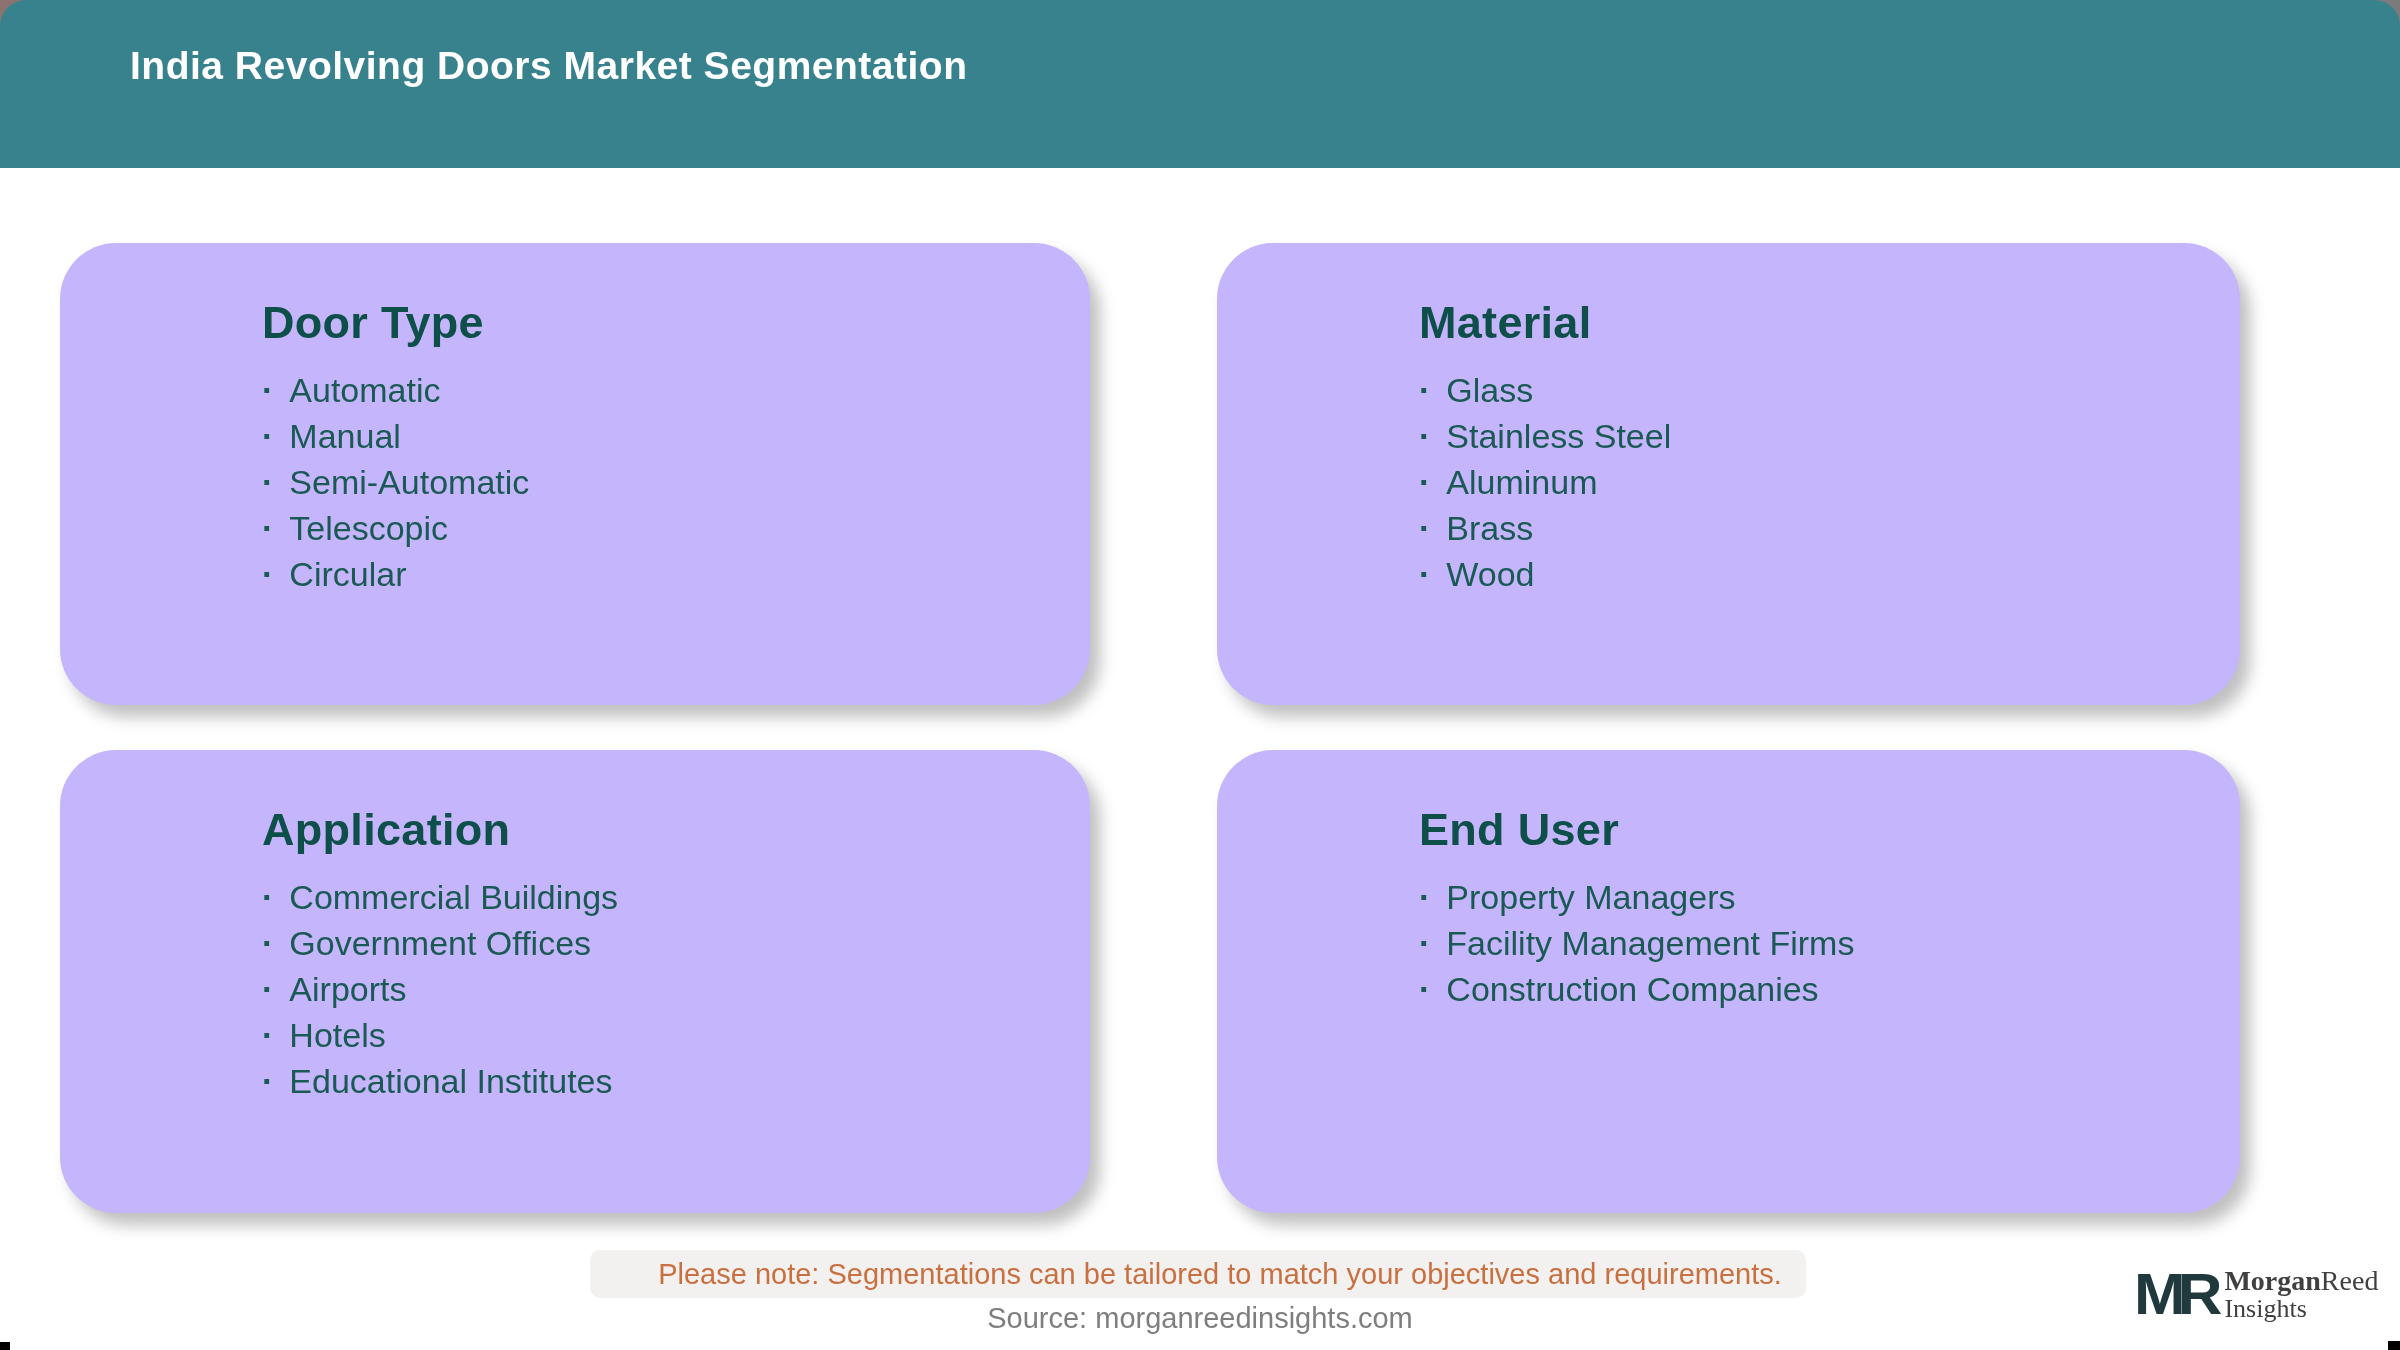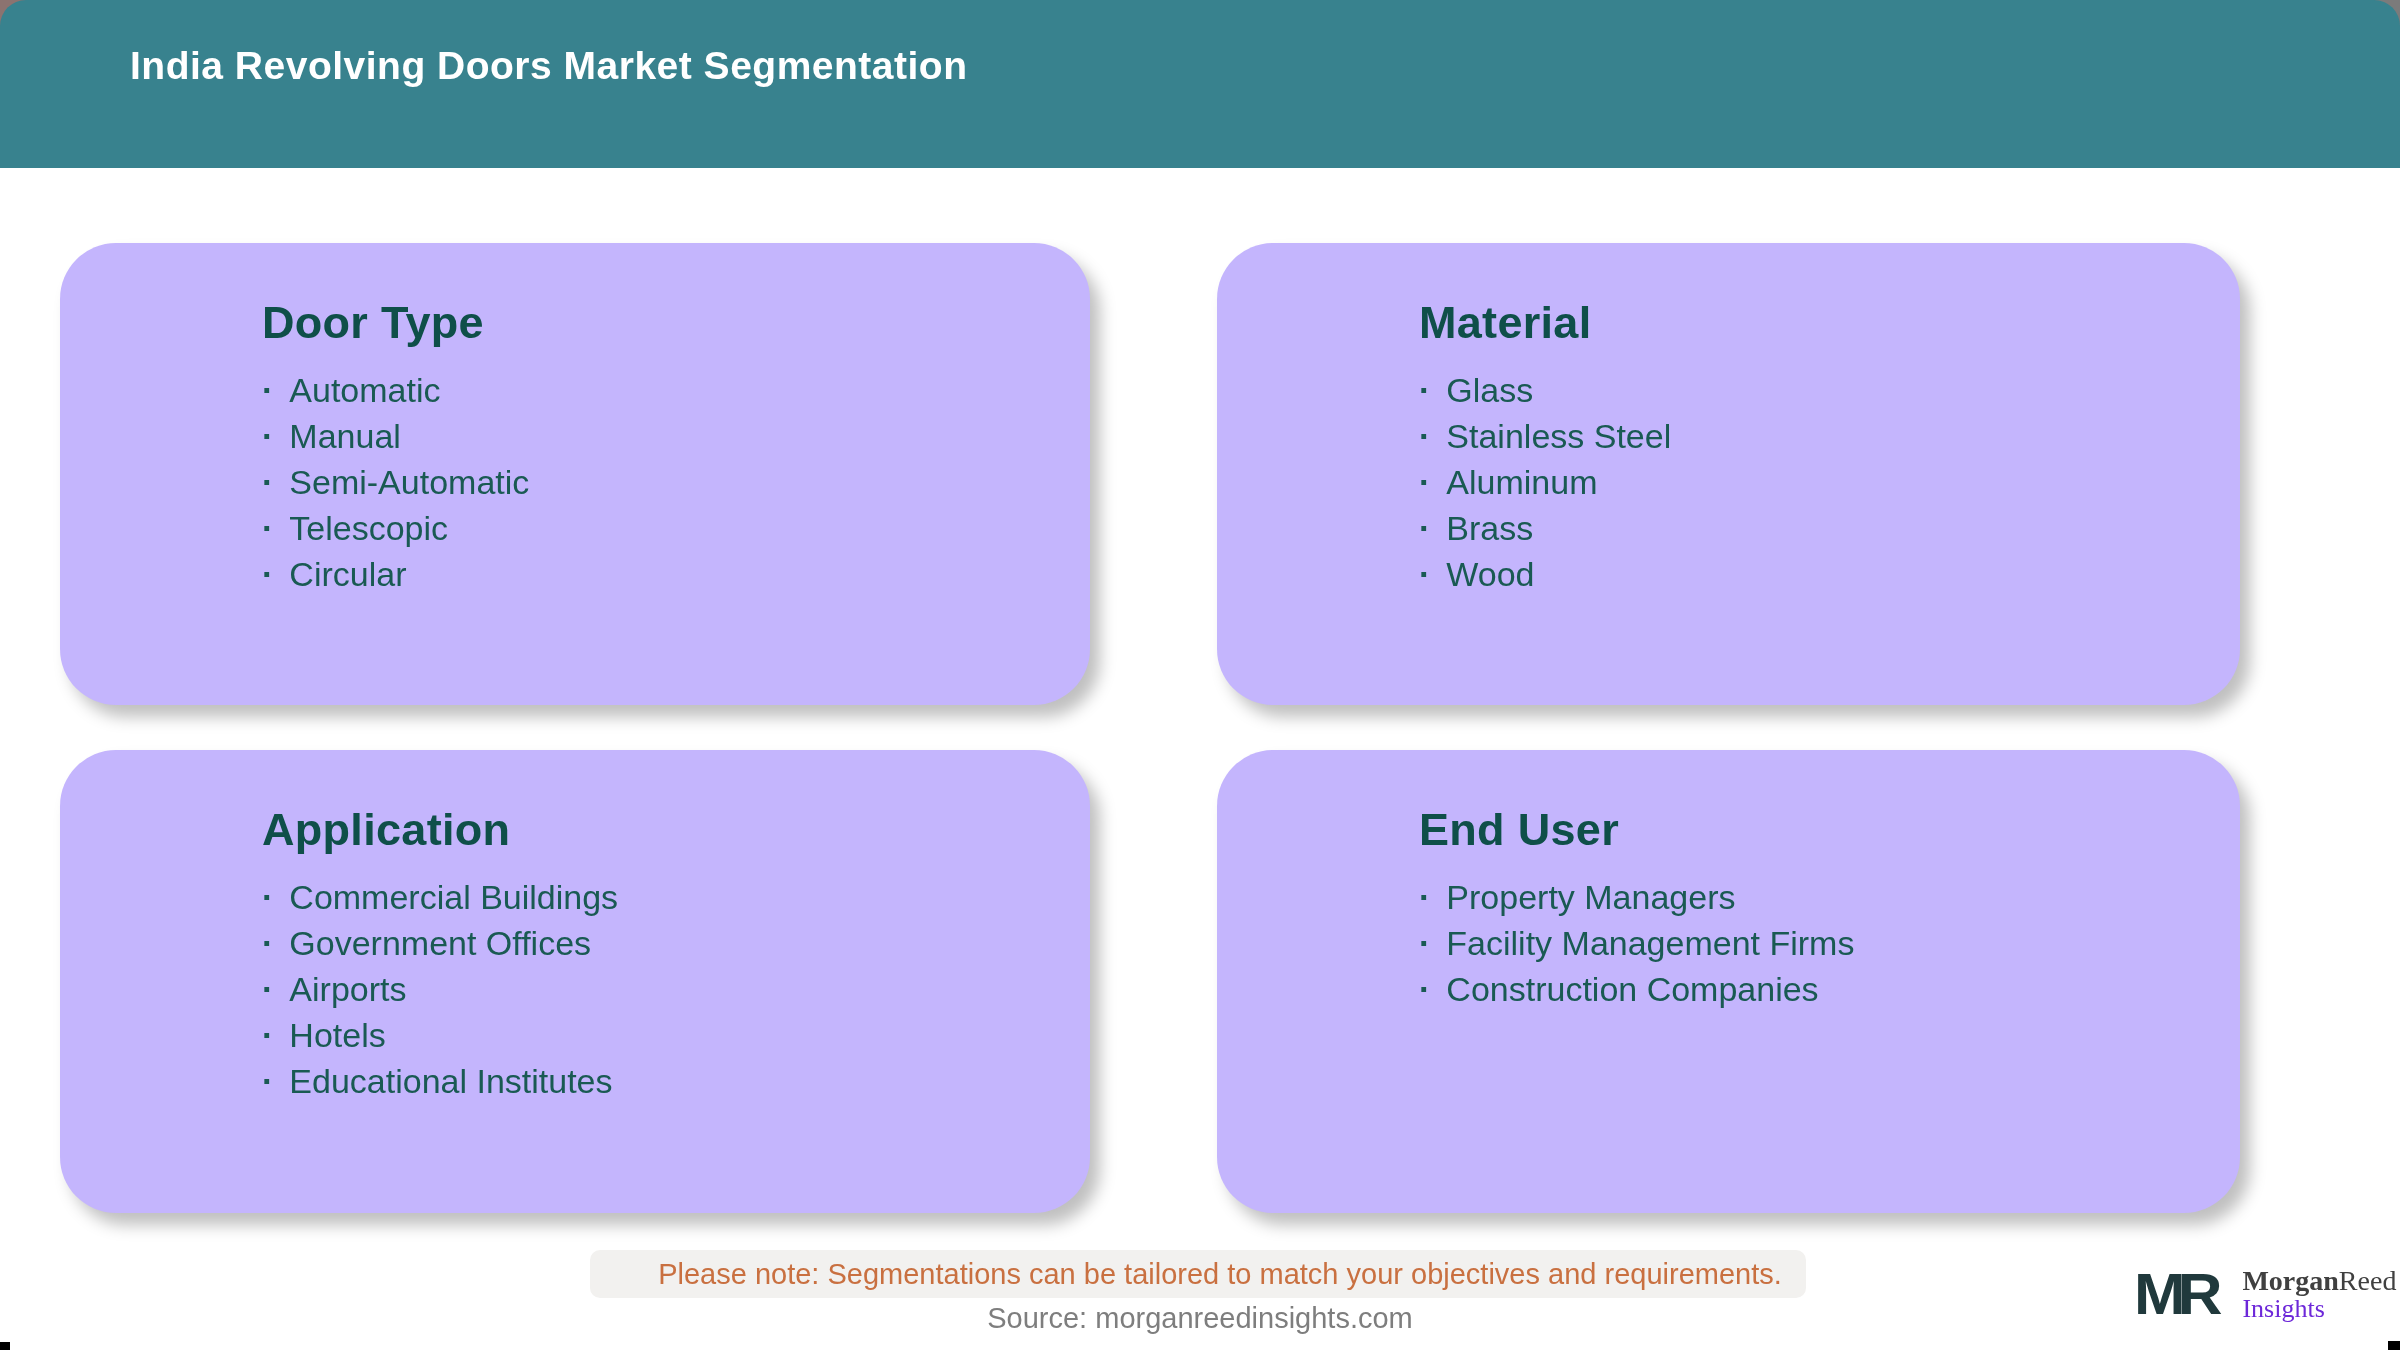--- a/index.html
+++ b/index.html
@@ -76,38 +76,38 @@
     position: absolute; left: 0; top: 1302px;
     width: 2400px;
     text-align: center;
     font-size: 29px;
     color: #7E7E7E;
     z-index: 1;
   }
 
   .logo {
     position: absolute; left: 2134px; top: 1264px;
-    display: flex; align-items: center; gap: 22px;
+    display: flex; align-items: center; gap: 4px;
     z-index: 2;
   }
   .logo-monogram {
     font-family: "Liberation Sans", sans-serif;
     font-weight: 800;
     font-size: 62px;
     letter-spacing: -8px;
     color: #20393C;
     transform: scaleY(0.92);
     line-height: 1;
     padding-right: 6px;
   }
   .logo-textblock { font-family: "Liberation Serif", serif; line-height: 1.02; }
   .logo-nameline { font-size: 28px; color: #404040; white-space: nowrap; }
   .logo-name-bold { font-weight: 700; }
   .logo-name-light { font-weight: 400; }
-  .logo-subtitle { font-size: 26px; color: #6d28d9; text-align: right; }
+  .logo-subtitle { font-size: 26px; color: #404040; text-align: right; }
 
   .mark-bl { position: absolute; left: 0;      top: 1342px; width: 10px; height: 8px; background: #000; z-index: 3; }
   .mark-br { position: absolute; left: 2388px; top: 1341px; width: 12px; height: 9px; background: #000; z-index: 3; }
 </style>
 </head>
 <body>
 
 <div class="stage">
 
   <div class="corner-bl"></div>

